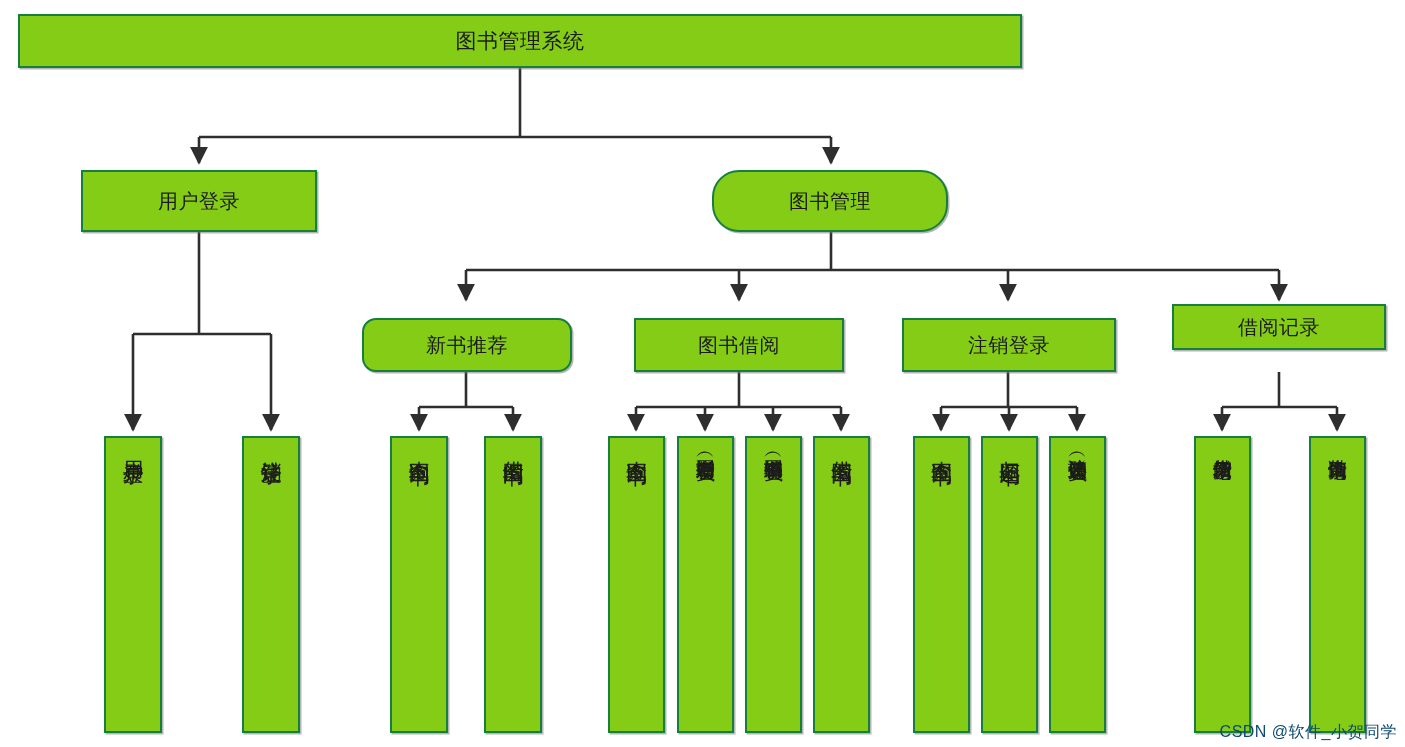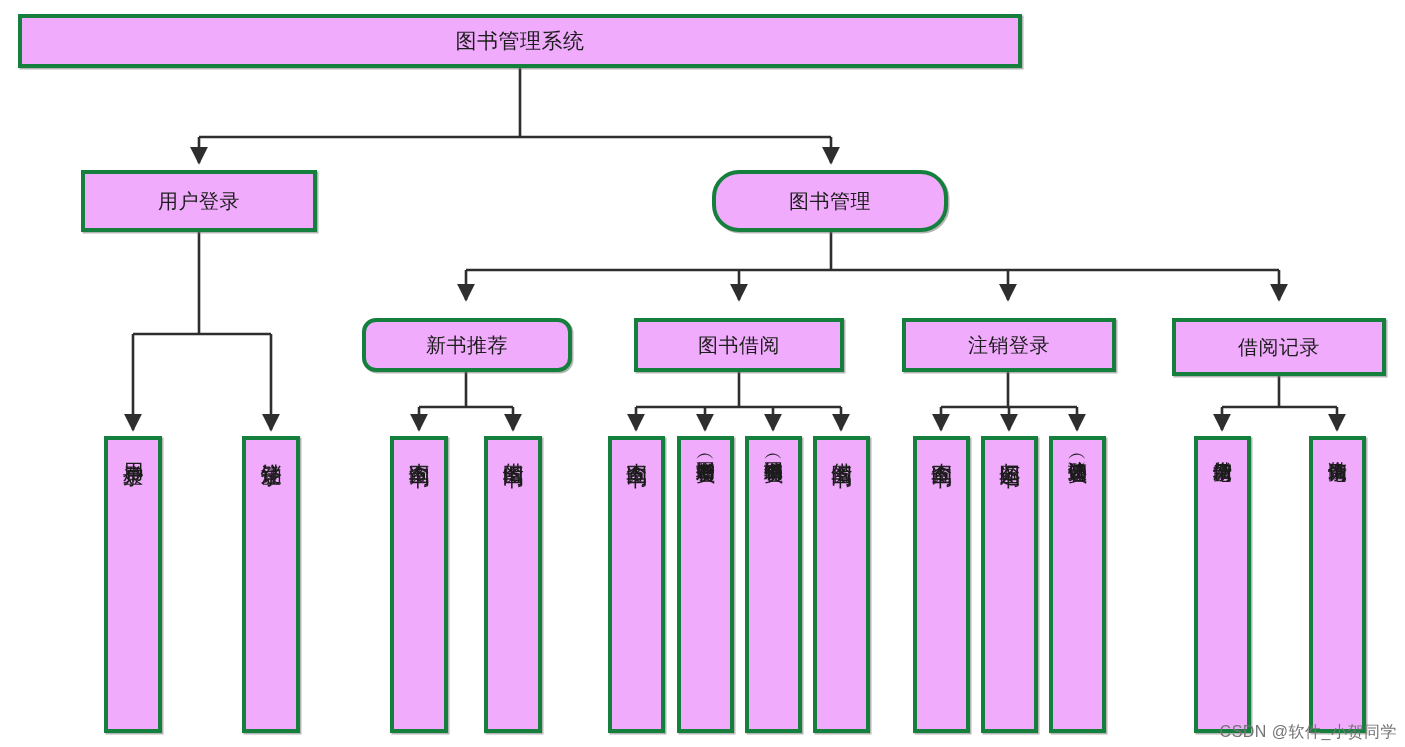--- a/index.html
+++ b/index.html
@@ -23,22 +23,22 @@
     position: absolute;
     left: 0;
     top: 0;
     width: 1405px;
     height: 747px;
     pointer-events: none;
   }
   .node {
     position: absolute;
     box-sizing: border-box;
-    background: #f0abfc;
-    border: 4px solid #15803d;
+    background: #84cc16;
+    border: 2px solid #15803d;
     box-shadow: 1.5px 1.5px 0 rgba(120,120,120,0.55);
     display: flex;
     align-items: center;
     justify-content: center;
     color: #1a1a1a;
     z-index: 2;
   }
   .node .label {
     display: block;
     text-align: center;
@@ -65,21 +65,21 @@
   }
   .node.leaf.narrow .label {
     font-size: 19px;
     letter-spacing: 0.5px;
   }
   #watermark {
     position: absolute;
     right: 8px;
     bottom: 4px;
     font-size: 16px;
-    color: #737373;
+    color: #0c4a6e;
     letter-spacing: 0.5px;
     z-index: 3;
     white-space: nowrap;
   }
 </style>
 </head>
 <body>
 
 <div id="diagram">
 
@@ -146,21 +146,21 @@
 
   <div class="node branch" style="left:362px; top:318px; width:210px; height:54px;border-radius:14px;">
     <span class="label">新书推荐</span>
   </div>
   <div class="node branch" style="left:634px; top:318px; width:210px; height:54px;">
     <span class="label">图书借阅</span>
   </div>
   <div class="node branch" style="left:902px; top:318px; width:214px; height:54px;">
     <span class="label">注销登录</span>
   </div>
-  <div class="node branch" style="left:1172px; top:318px; width:214px; height:58px;">
+  <div class="node branch" style="left:1172px; top:304px; width:214px; height:46px;">
     <span class="label">借阅记录</span>
   </div>
 
   <div class="node leaf" style="left:104px; top:436px; width:58px; height:297px;">
     <span class="label">用户登录</span>
   </div>
   <div class="node leaf" style="left:242px; top:436px; width:58px; height:297px;">
     <span class="label">注销登录</span>
   </div>
 

